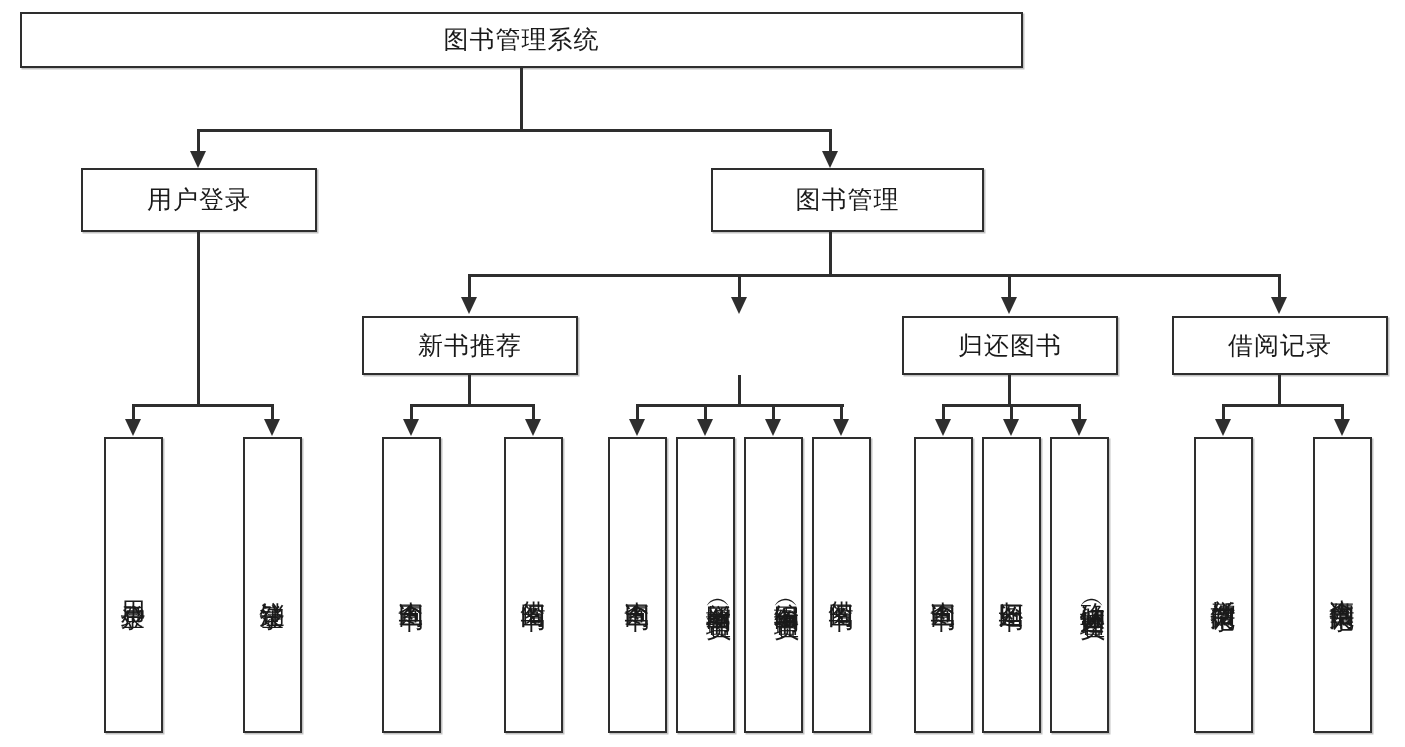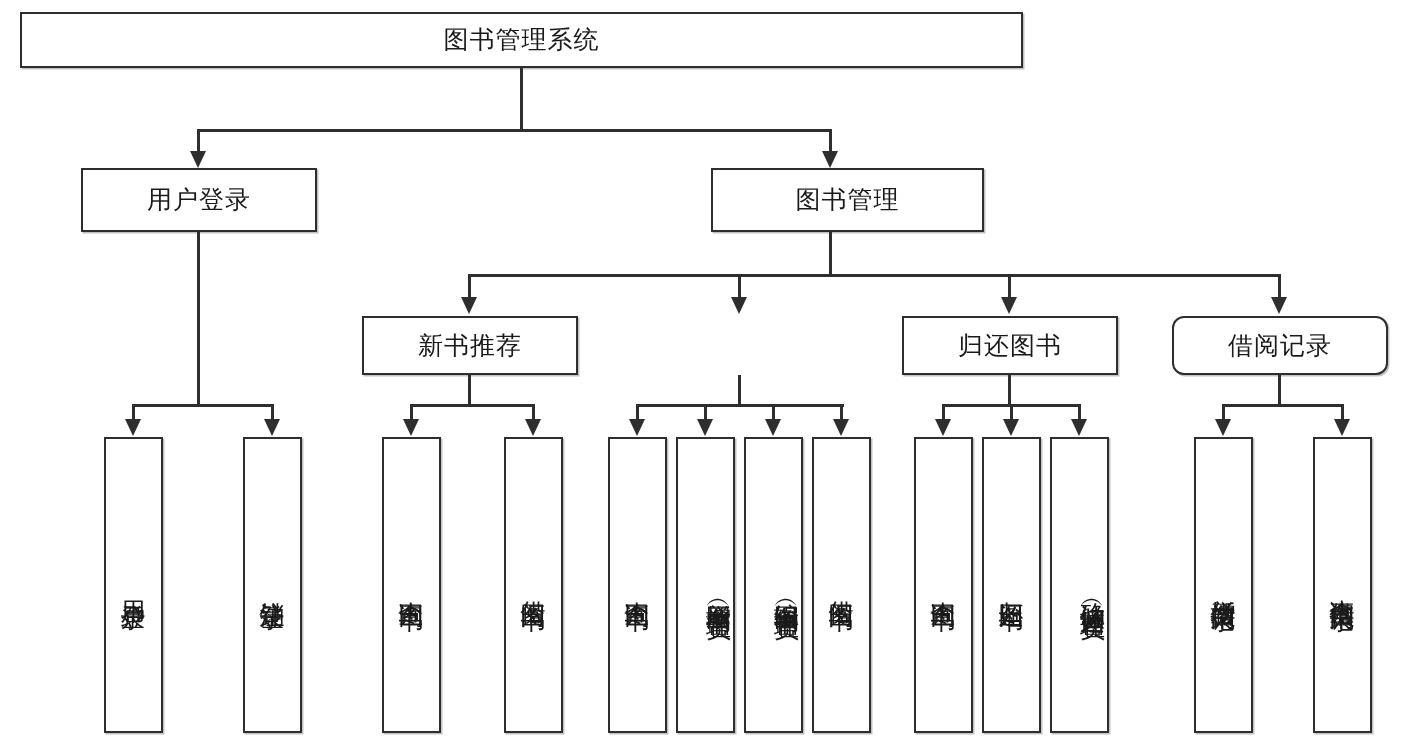--- a/index.html
+++ b/index.html
@@ -115,21 +115,21 @@
   <div class="arrow" style="left:1001px; top:297px;"></div>
   <div class="vline" style="left:1278px; top:274px; height:24px;"></div>
   <div class="arrow" style="left:1271px; top:297px;"></div>
 
   <div class="node node-h" style="left:362px; top:316px; width:216px; height:59px;">
     <span>新书推荐</span>
   </div>
   <div class="node node-h" style="left:902px; top:316px; width:216px; height:59px;">
     <span>归还图书</span>
   </div>
-  <div class="node node-h" style="left:1172px; top:316px; width:216px; height:59px;border-radius:12px;">
+  <div class="node node-h" style="left:1172px; top:316px; width:216px; height:59px;">
     <span>借阅记录</span>
   </div>
 
   <div class="vline" style="left:468px; top:375px; height:30px;"></div>
   <div class="hline" style="left:410px; top:404px; width:125px;"></div>
   <div class="vline" style="left:410px; top:404px; height:16px;"></div>
   <div class="arrow" style="left:403px; top:419px;"></div>
   <div class="vline" style="left:532px; top:404px; height:16px;"></div>
   <div class="arrow" style="left:525px; top:419px;"></div>
 

